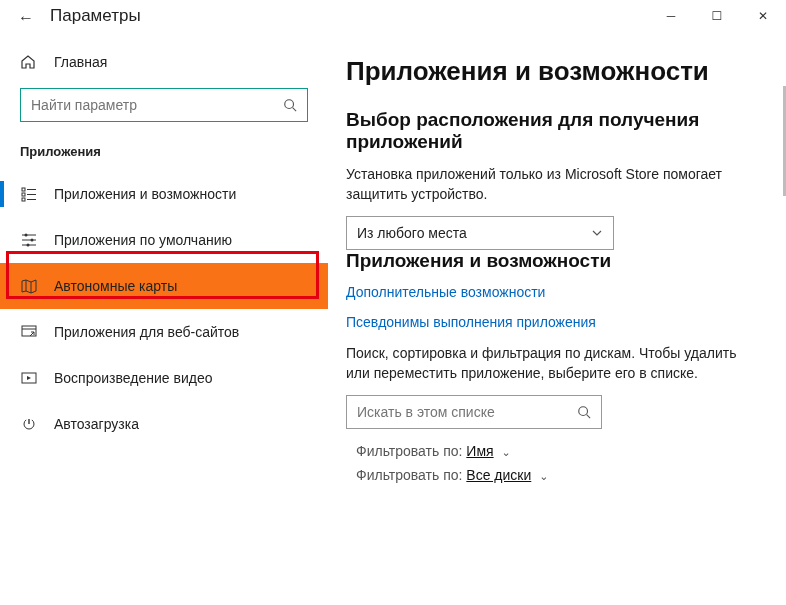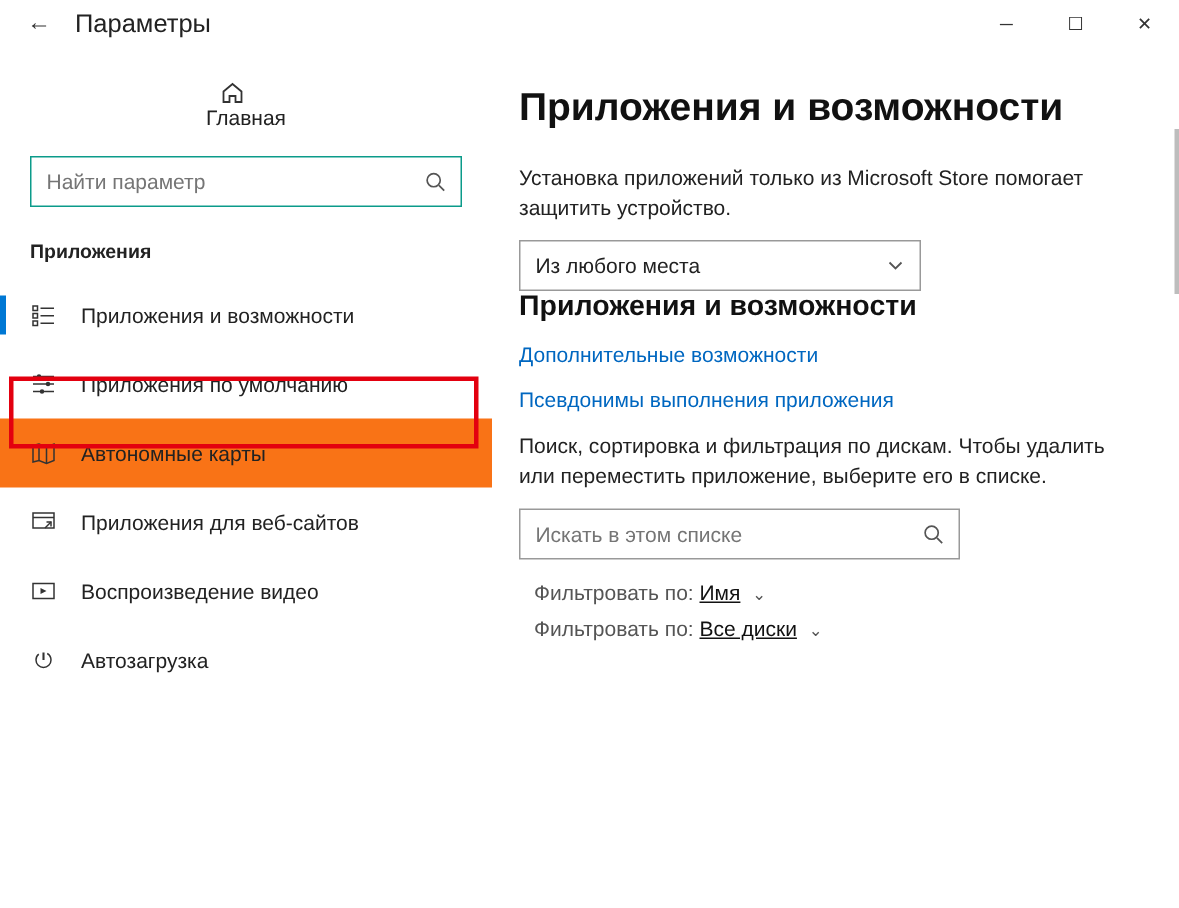--- a/index.html
+++ b/index.html
@@ -4,42 +4,42 @@
 <style>
   * { box-sizing: border-box; margin: 0; padding: 0; font-family: "Segoe UI", Tahoma, sans-serif; }
   body { width: 786px; height: 605px; background: #fff; overflow: hidden; position: relative; }
   .titlebar { height: 32px; display: flex; align-items: center; padding: 0 0 0 12px; }
   .titlebar .back { width: 28px; text-align: center; font-size: 16px; color: #333; cursor: pointer; }
   .titlebar .title { padding-left: 10px; font-size: 17px; color: #222; }
   .titlebar .winbtns { margin-left: auto; display: flex; }
   .titlebar .winbtns span { width: 46px; height: 32px; display: flex; align-items: center; justify-content: center; font-size: 12px; color: #333; cursor: pointer; }
   .container { display: flex; height: calc(605px - 32px); }
   .sidebar { width: 328px; padding: 18px 0 0 0; }
-  .home { display: flex; align-items: center; padding: 4px 20px 18px 20px; cursor: pointer; flex-direction: column; }
+  .home { display: flex; align-items: center; padding: 4px 20px 18px 20px; cursor: pointer; }
   .home .icon { width: 18px; margin-right: 16px; }
   .home .label { font-size: 14px; color: #222; }
   .searchbox { margin: 0 20px 22px 20px; border: 1px solid #0b9b8a; height: 34px; display: flex; align-items: center; padding: 0 10px; }
   .searchbox input { border: none; outline: none; flex: 1; font-size: 14px; color: #666; background: transparent; }
   .searchbox .sicon { color: #555; font-size: 13px; }
   .section-title { padding: 0 20px 12px 20px; font-size: 13px; font-weight: 600; color: #222; }
   .navitem { display: flex; align-items: center; height: 46px; padding: 0 20px; cursor: pointer; position: relative; }
   .navitem .icon { width: 18px; margin-right: 16px; display: flex; align-items: center; justify-content: center; }
   .navitem .label { font-size: 14px; color: #222; }
   .navitem.active::before { content: ""; position: absolute; left: 0; top: 10px; bottom: 10px; width: 4px; background: #0078d4; }
   .navitem.hover { background: #f97316; }
   .highlight { position: absolute; border: 3px solid #e3000f; pointer-events: none; }
   .main { flex: 1; padding: 24px 34px 0 18px; position: relative; overflow: hidden; }
   .main h1 { font-size: 26px; font-weight: 600; color: #111; margin-bottom: 22px; }
   .main h2 { font-size: 19px; font-weight: 600; color: #111; margin-bottom: 12px; }
   .main p { font-size: 14px; color: #222; line-height: 1.4; margin-bottom: 12px; }
   .dropdown { border: 1px solid #999; height: 34px; width: 268px; display: flex; align-items: center; padding: 0 10px; cursor: pointer; }
   .dropdown .val { flex: 1; font-size: 14px; color: #222; }
   .dropdown .chev { color: #555; }
   .link { color: #0067c0; font-size: 14px; margin-bottom: 14px; cursor: pointer; }
-  .filterbox { border: 1px solid #999; height: 34px; width: 294px; display: flex; align-items: center; padding: 0 10px; margin: 6px 0 14px 0; }
+  .filterbox { border: 1px solid #999; height: 34px; width: 256px; display: flex; align-items: center; padding: 0 10px; margin: 6px 0 14px 0; }
   .filterbox input { border: none; outline: none; flex: 1; font-size: 14px; color: #777; background: transparent; }
   .filterbox .sicon { color: #555; font-size: 13px; }
   .sortrow { font-size: 14px; color: #555; margin-bottom: 8px; padding-left: 10px; }
   .sortrow .val { color: #111; text-decoration: underline; }
   .sortrow .chev { color: #555; font-size: 11px; margin-left: 4px; }
   .scroll-ind { position: absolute; right: 0; top: 54px; width: 3px; height: 110px; background: #bdbdbd; }
   svg { display: block; }
 </style>
 </head>
 <body>
@@ -145,20 +145,21 @@
             <line x1="8" y1="3" x2="8" y2="8" stroke="#333" stroke-width="1.4"></line>
           </svg>
       </span>
       <span class="label">Автозагрузка</span>
     </div>
   </div>
 
   <div class="main">
     <h1>Приложения и возможности</h1>
 
+    <h2>Выбор расположения для получения приложений</h2>
     <p>Установка приложений только из Microsoft Store помогает защитить устройство.</p>
     <div class="dropdown">
       <span class="val">Из любого места</span>
       <span class="chev">
         <svg width="12" height="12" viewBox="0 0 12 12">
             <polyline points="2,4 6,8 10,4" fill="none" stroke="#555" stroke-width="1.2"></polyline>
           </svg>
       </span>
     </div>
 

